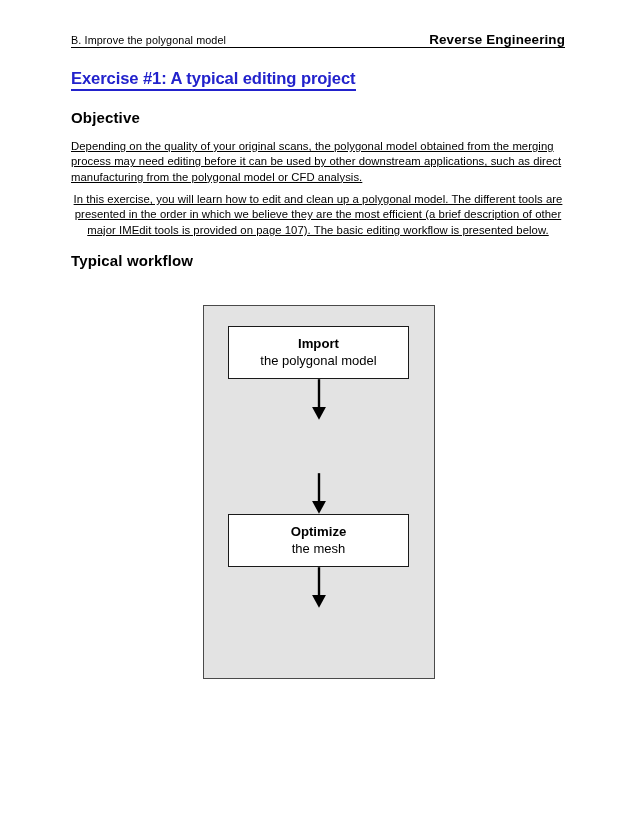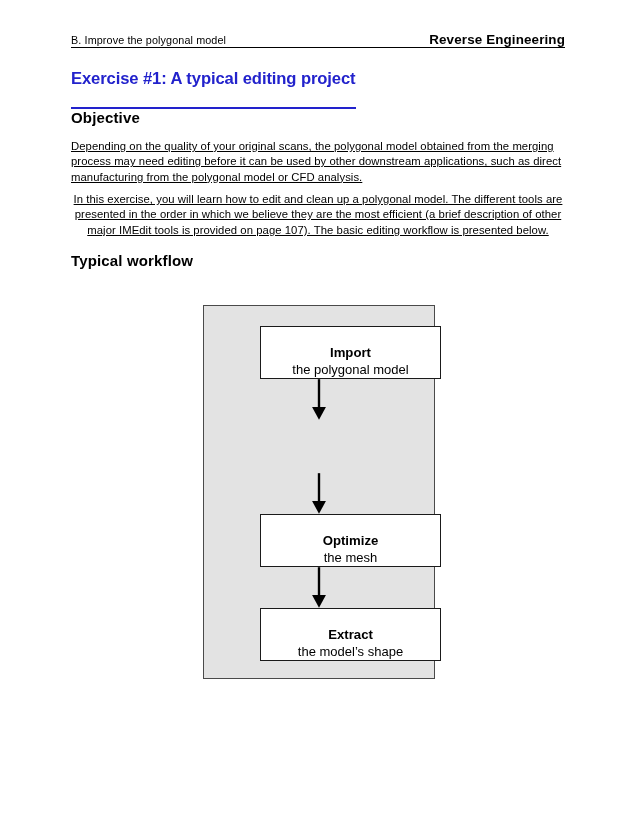--- a/index.html
+++ b/index.html
@@ -51,21 +51,21 @@
   .exercise-title {
     position: absolute;
     left: 71px;
     top: 69px;
     font-size: 16.6px;
     font-weight: bold;
     color: #2222cc;
     letter-spacing: -0.1px;
     border-bottom: 2px solid #2222cc;
     display: inline-block;
-    padding-bottom: 19px;
+    padding-bottom: 1px;
     line-height: 19px;
   }
 
   
   .subhead {
     position: absolute;
     left: 71px;
     font-size: 15px;
     font-weight: bold;
     line-height: 15px;
@@ -107,22 +107,21 @@
     position: absolute;
     left: 24px;
     width: 181px;
     height: 53px;
     background: #ffffff;
     border: 1.7px solid #1a1a1a;
     box-sizing: border-box;
     display: flex;
     flex-direction: column;
     align-items: center;
-    justify-content: flex-end;
-    margin-left: 32px;
+    justify-content: center;
   }
   .flow-box .b-title {
     font-size: 13.2px;
     font-weight: bold;
     line-height: 16px;
   }
   .flow-box .b-sub {
     font-size: 13px;
     line-height: 16px;
     margin-top: 1px;
@@ -203,22 +202,18 @@
       <div class="flow-box" id="flow-box-2">
         <span class="b-title">Optimize</span>
         <span class="b-sub">the mesh</span>
       </div>
 
       <svg class="flow-arrow" id="flow-arrow-2" viewBox="0 0 232 41">
         <line x1="116" y1="0" x2="116" y2="30" stroke="#000000" stroke-width="2.4"></line>
         <polygon points="109,28 123,28 116,41" fill="#000000"></polygon>
       </svg>
 
-      <div class="flow-box" id="flow-box-3">
-        <span class="b-title">Extract</span>
-        <span class="b-sub">the model’s shape</span>
-      </div>
 
     </div>
   </div>
 
 
 </div>
 
 </body></html>

